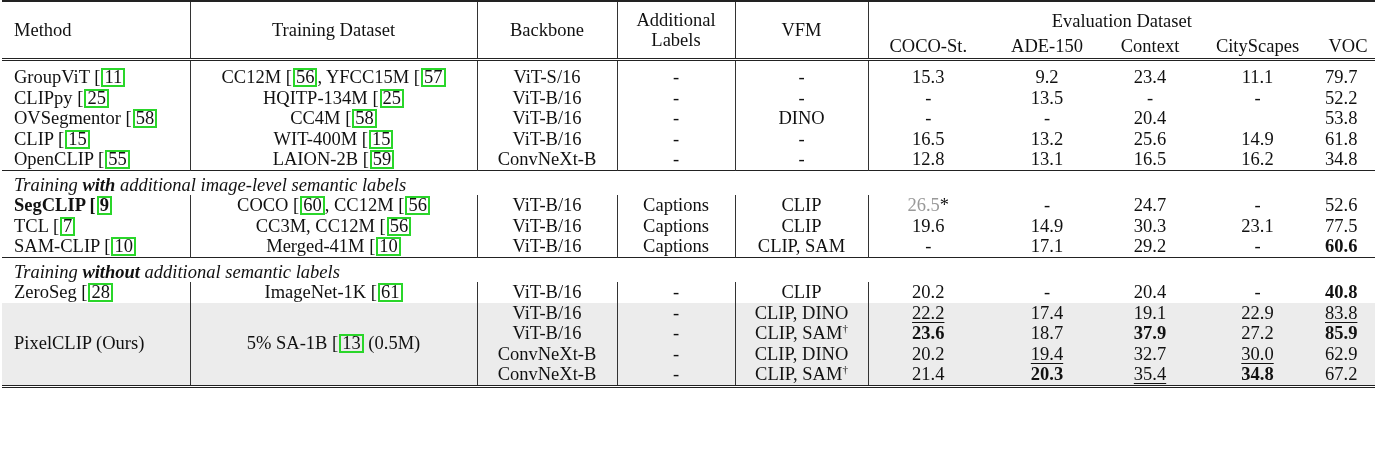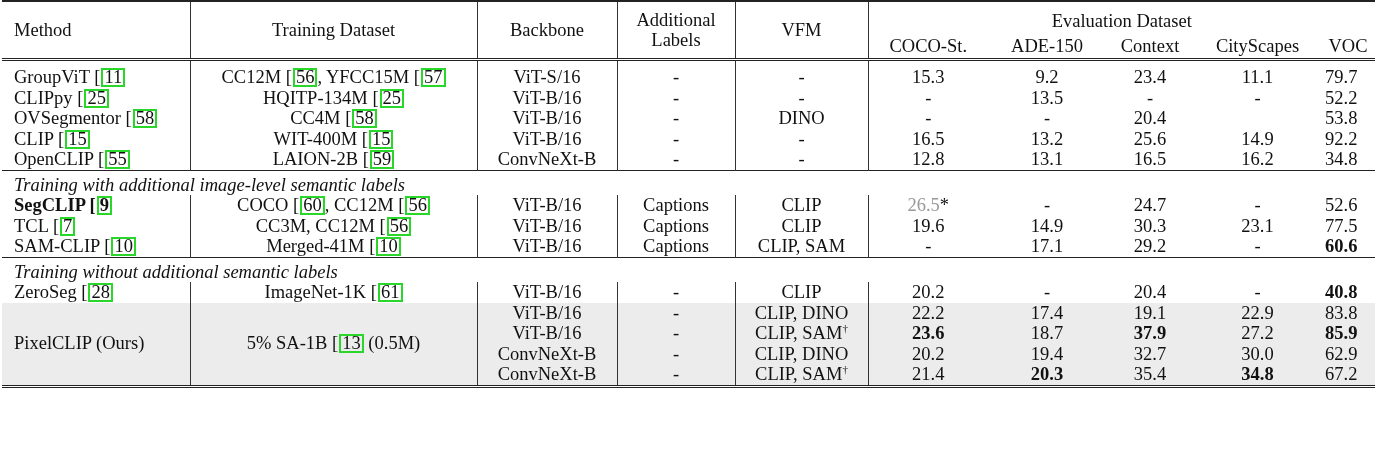--- a/index.html
+++ b/index.html
@@ -10,24 +10,24 @@
   .dbl { border-bottom:3px double #222; }
   .rule { border-top:1.5px solid #222; }
   .bottom { border-bottom:3px double #222; }
   .vr { border-right:1px solid #333; }
   .c { text-align:center; }
   .l { text-align:left; }
   .r { }
   .cite { display:inline-block; border:2px solid #2ad62a; line-height:15px; padding:0 1px; margin-left:1px; }
   .brk::before { content:"["; }
   .sec td { font-style:italic; padding-top:1px; }
-  .sec b { font-weight:normal; }
+  .sec b { font-weight:bold; }
   .gray { color:#999; }
   .shaded td { background:#ececec; }
-  .u { text-underline-offset:3px; }
+  .u { text-decoration:underline; text-underline-offset:3px; }
   .b { font-weight:bold; }
   sup { font-size:11px; line-height:0; }
 </style>
 </head>
 <body>
 
 <table>
   <colgroup>
     <col style="width:188px">
       <col style="width:287px">
@@ -100,21 +100,21 @@
       <tr>
         <td class="l vr" style="padding-left: 12px;"><span>CLIP </span><span class="brk"><span class="cite">15</span></span></td>
         <td class="c vr"><span>WIT-400M </span><span class="brk"><span class="cite">15</span></span></td>
         <td class="c vr">ViT-B/16</td>
         <td class="c vr">-</td>
         <td class="c vr">-</td>
         <td class="c"><span>16.5</span></td>
         <td class="c"><span>13.2</span></td>
         <td class="c"><span>25.6</span></td>
         <td class="c"><span>14.9</span></td>
-        <td class="r" style="padding-right: 14px;"><span>92.2</span></td>
+        <td class="r" style="padding-right: 14px;"><span>61.8</span></td>
       </tr>
       <tr>
         <td class="l vr" style="padding-left: 12px;"><span>OpenCLIP </span><span class="brk"><span class="cite">55</span></span></td>
         <td class="c vr"><span>LAION-2B </span><span class="brk"><span class="cite">59</span></span></td>
         <td class="c vr">ConvNeXt-B</td>
         <td class="c vr">-</td>
         <td class="c vr">-</td>
         <td class="c"><span>12.8</span></td>
         <td class="c"><span>13.1</span></td>
         <td class="c"><span>16.5</span></td>

